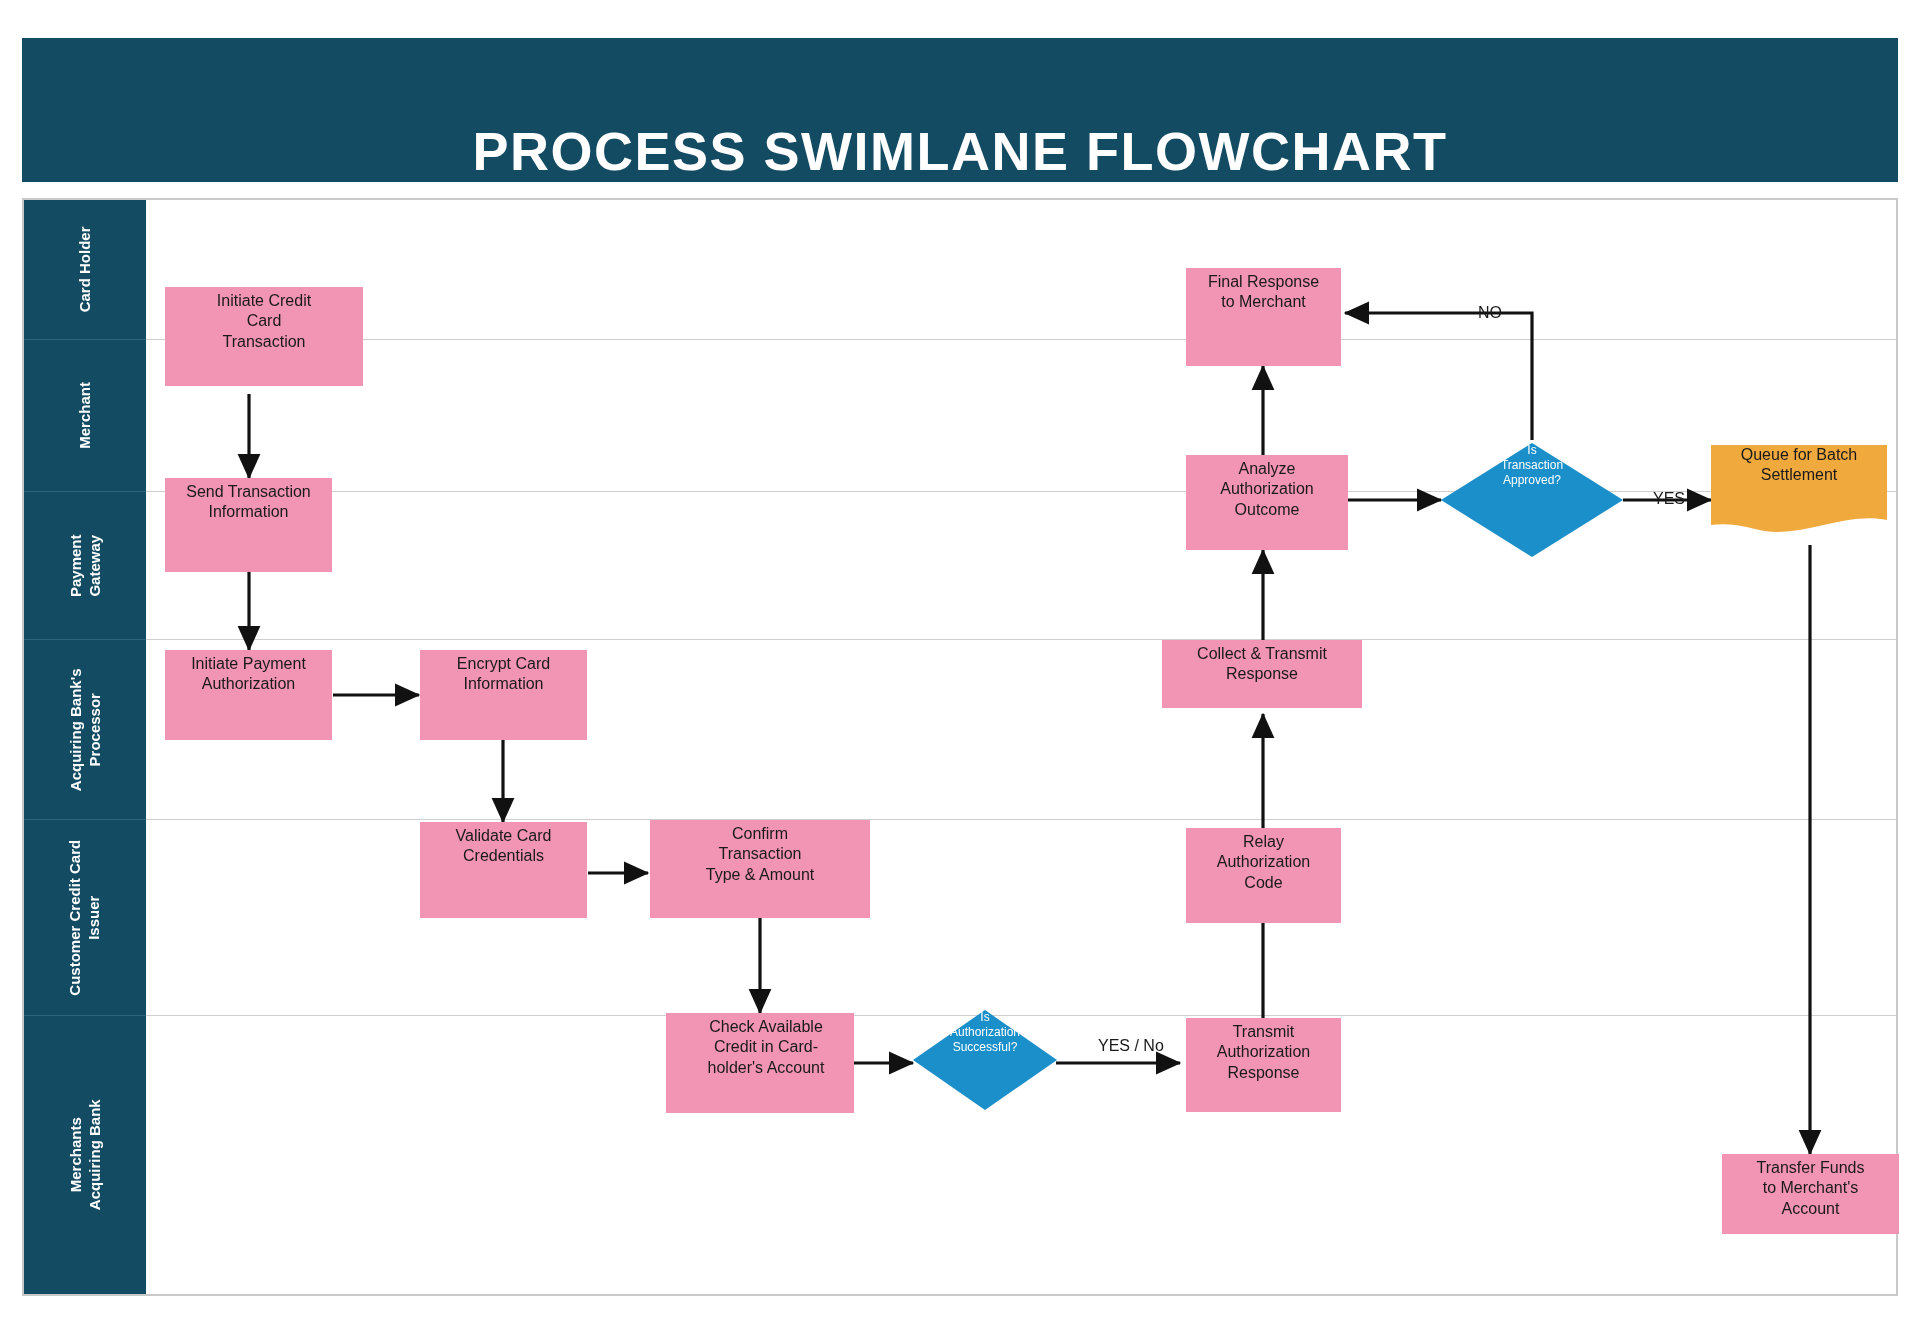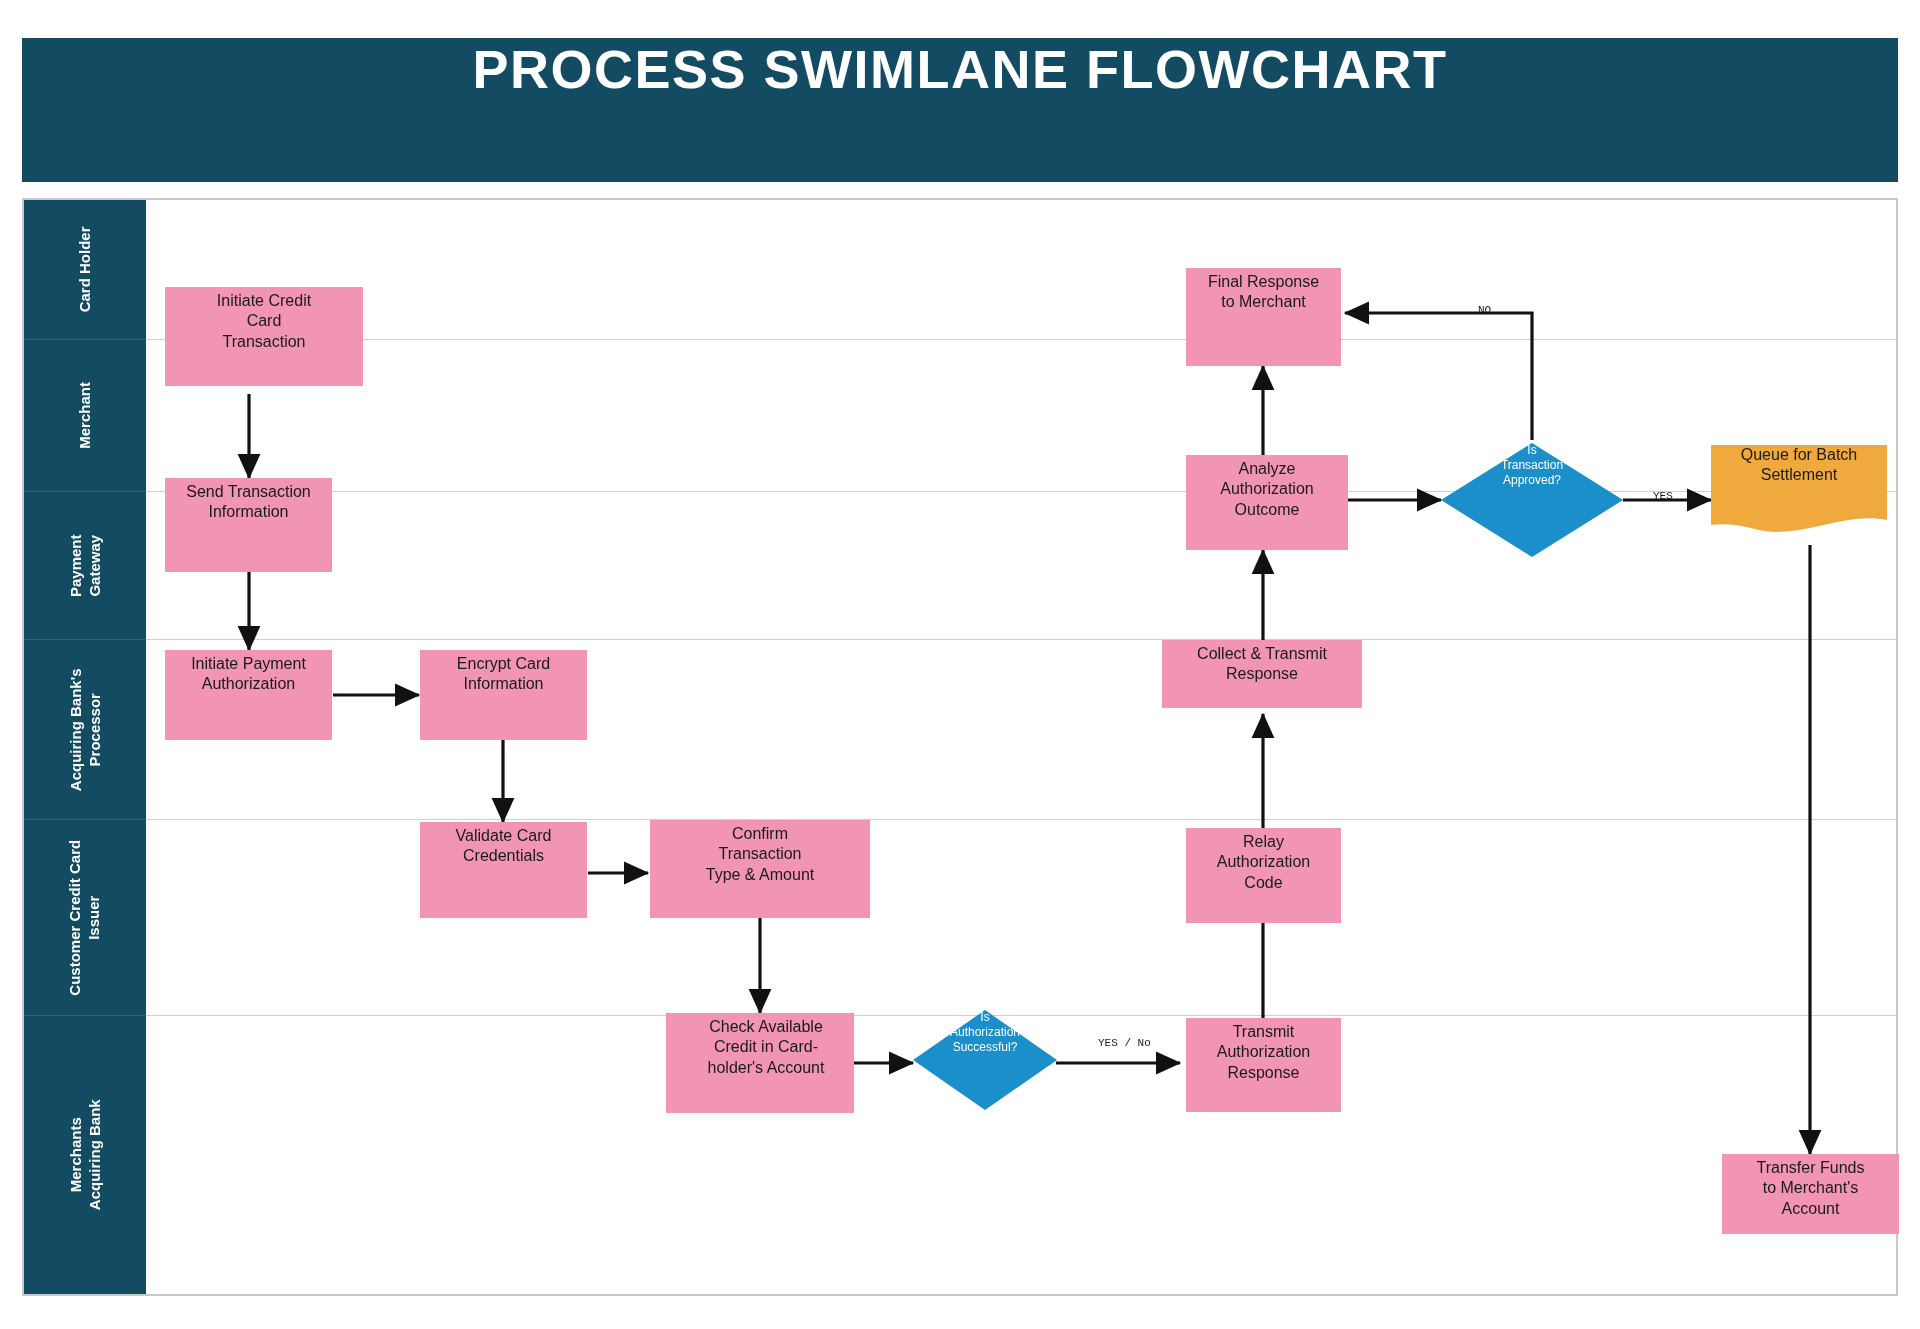--- a/index.html
+++ b/index.html
@@ -19,21 +19,21 @@
 
   
   #title-banner {
     position: absolute;
     left: 22px;
     top: 38px;
     width: 1876px;
     height: 144px;
     background: #134b63;
     display: flex;
-    align-items: flex-start;
+    align-items: flex-end;
     justify-content: center;
   }
   #title-text {
     color: #ffffff;
     font-size: 54px;
     font-weight: bold;
     letter-spacing: 1.5px;
     font-family: "Liberation Sans", sans-serif;
     white-space: nowrap;
   }
@@ -144,23 +144,23 @@
   #connectors {
     position: absolute;
     left: 0; top: 0;
     width: 1920px;
     height: 1329px;
     pointer-events: none;
     z-index: 3;
   }
   .edge-label {
     position: absolute;
-    font-size: 11px;
+    font-size: 16px;
     color: #1a1a1a;
-    font-family: Liberation Mono, monospace;
+    font-family: Liberation Sans, sans-serif;
     white-space: nowrap;
     z-index: 6;
   }
 </style>
 </head>
 <body>
 
 <div id="page">
 
   <div id="title-banner">

